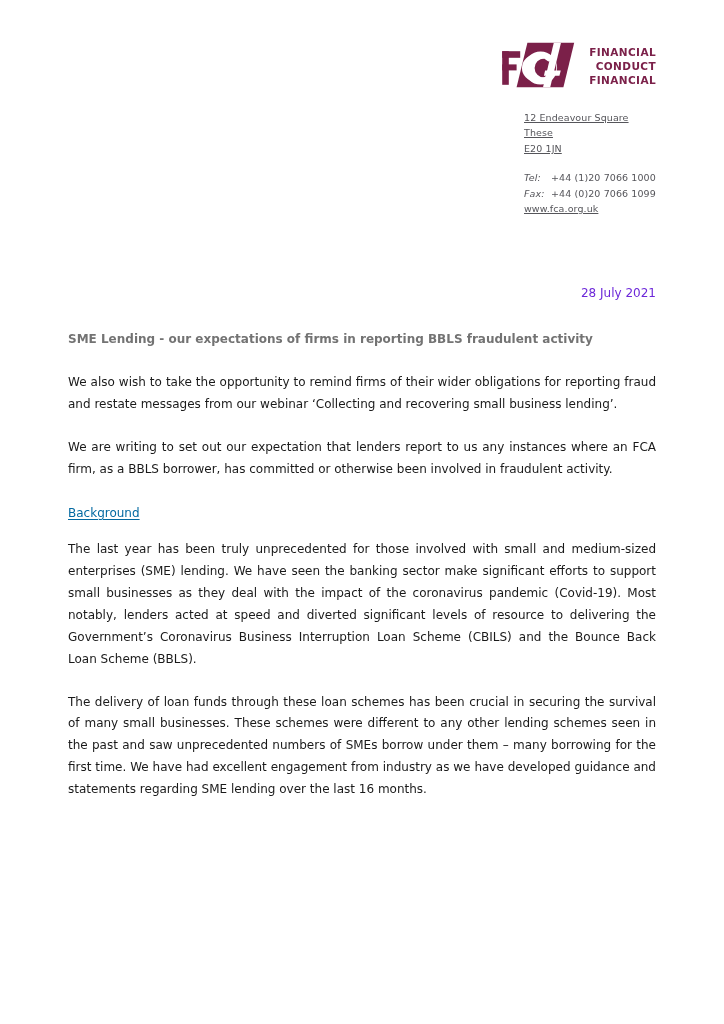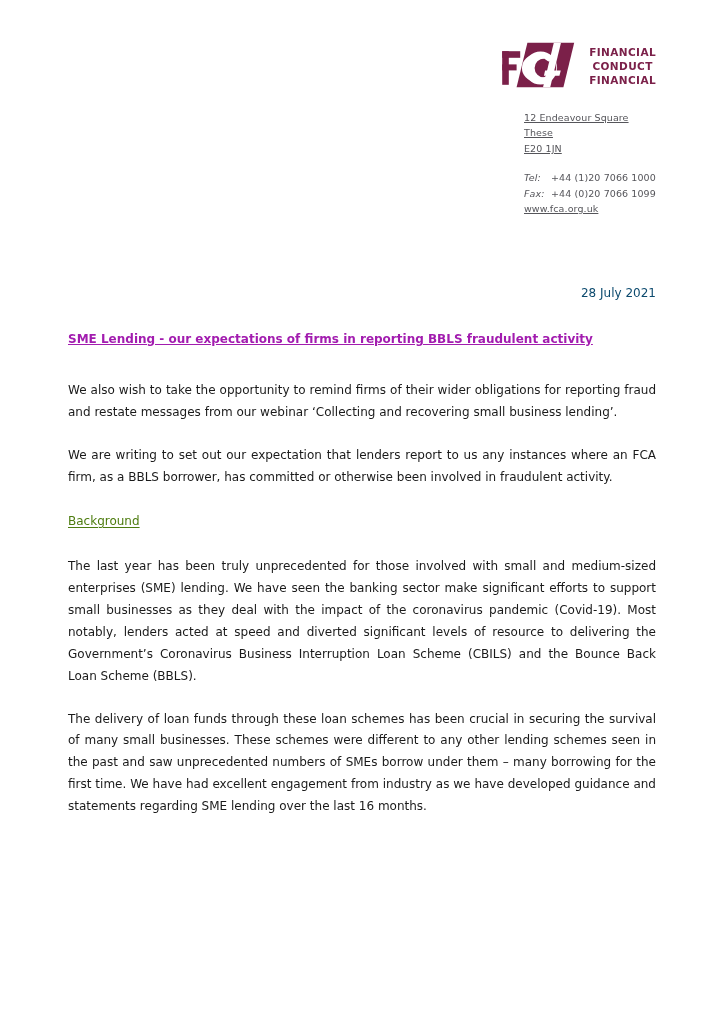--- a/index.html
+++ b/index.html
@@ -23,21 +23,21 @@
     height: 1024px;
     background: #ffffff;
   }
 
   
   .letterhead {
     position: absolute;
     top: 38px;
     right: 68px;
     width: 300px;
-    text-align: center;
+    text-align: right;
   }
 
   .logo-row {
     display: flex;
     align-items: flex-start;
     justify-content: flex-end;
     gap: 10px;
   }
 
   .logo-mark {
@@ -87,53 +87,52 @@
   .content {
     position: absolute;
     top: 286px;
     left: 68px;
     width: 588px;
   }
 
   .date {
     text-align: right;
     font-size: 12px;
-    color: #0c4a6e;
+    color: #6d28d9;
     margin-bottom: 32px;
   }
 
   .salutation {
     font-size: 12px;
     color: #1a1a1a;
     margin-bottom: 27px;
   }
 
   .subject {
     font-size: 12px;
     font-weight: bold;
-    color: #a21caf;
-    margin-bottom: 34px;
-    text-decoration: underline;
+    color: #737373;
+    margin-bottom: 26px;
   }
 
   .para {
     font-size: 12px;
     line-height: 1.83;
     text-align: justify;
     text-justify: inter-word;
     color: #1a1a1a;
     margin-bottom: 21px;
   }
 
   .section-heading {
     font-size: 12px;
-    color: #4d7c0f;
+    color: #0369a1;
     text-decoration: underline;
     text-underline-offset: 2px;
-    margin-bottom: 28px;
+    margin-bottom: 19px;
     display: inline-block;
   }
 
   .heading-wrap { margin-bottom: 0; }
 
   
   .footer {
     position: absolute;
     bottom: 36px;
     left: 68px;

